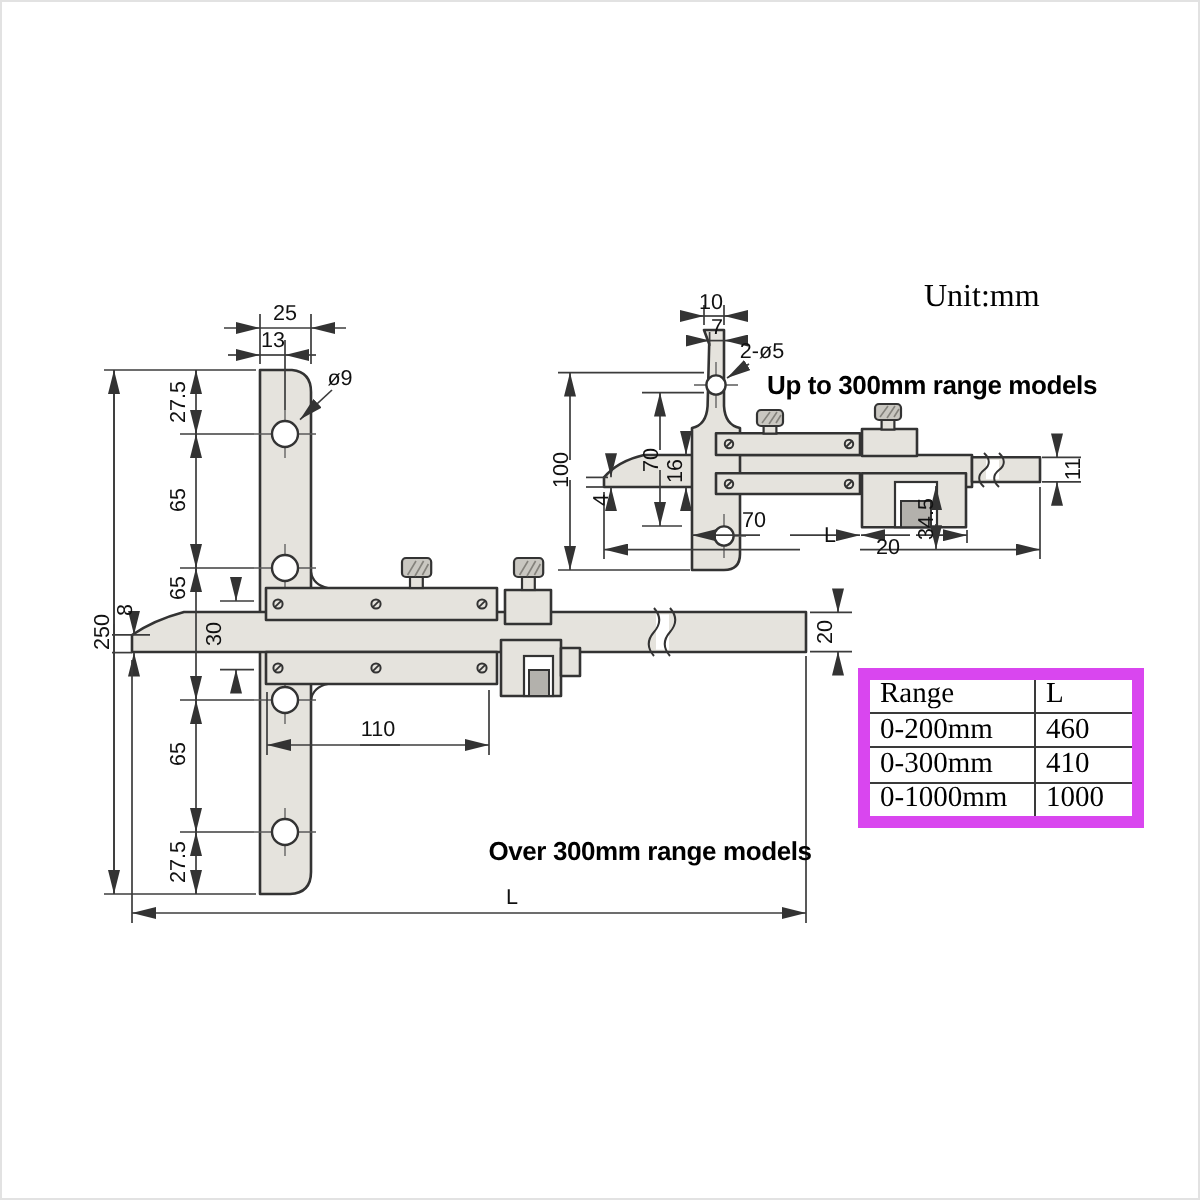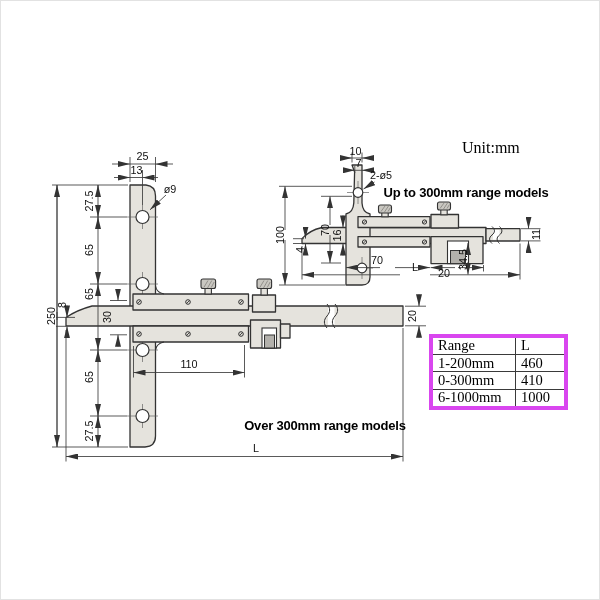--- a/index.html
+++ b/index.html
@@ -18,21 +18,21 @@
   .hatch{stroke:#84827c;stroke-width:0.8;}
   .fillet{stroke:var(--line,#333);stroke-width:1.1;fill:none;}
   .sq{stroke:var(--line,#333);stroke-width:1;fill:none;}
   .dim{stroke:var(--dimline,#3c3c3c);stroke-width:0.85;fill:none;}
   .thin{stroke:#5a5a5a;stroke-width:0.65;fill:none;}
   .dim-label{font:10.8px "Liberation Sans",sans-serif;fill:#111;}
   .caption{font:bold 13px "Liberation Sans",sans-serif;letter-spacing:-0.2px;fill:#000;}
   .unit{font:16px "Liberation Serif",serif;fill:#000;}
 
   #spec-table{position:absolute;left:429px;top:334px;border-collapse:collapse;
-              font:14.5px "Liberation Serif",serif;color:#000;border:4px solid #d946ef;padding-left:46px;}
+              font:14.5px "Liberation Serif",serif;color:#000;border:6px solid #d946ef;padding-left:46px;}
   #spec-table th,#spec-table td{border:1.4px solid #3a3a3a;padding:0 5px 1px 5px;
               height:15.2px;font-weight:normal;text-align:left;line-height:1;white-space:nowrap;}
   #spec-table .col-range{width:72px;}
   #spec-table .col-l{width:38px;}
 </style>
 </head>
 <body>
 
 <div id="stage">
 
@@ -318,27 +318,27 @@
 
 <table id="spec-table">
   <thead>
     <tr>
       <th class="col-range">Range</th>
       <th class="col-l">L</th>
     </tr>
   </thead>
   <tbody>
         <tr>
-          <td class="col-range">1-200mm</td>
+          <td class="col-range">0-200mm</td>
           <td class="col-l">460</td>
         </tr>
         <tr>
           <td class="col-range">0-300mm</td>
           <td class="col-l">410</td>
         </tr>
         <tr>
-          <td class="col-range">6-1000mm</td>
+          <td class="col-range">0-1000mm</td>
           <td class="col-l">1000</td>
         </tr>
       </tbody>
 </table>
 
 </div>
 
 </body></html>

